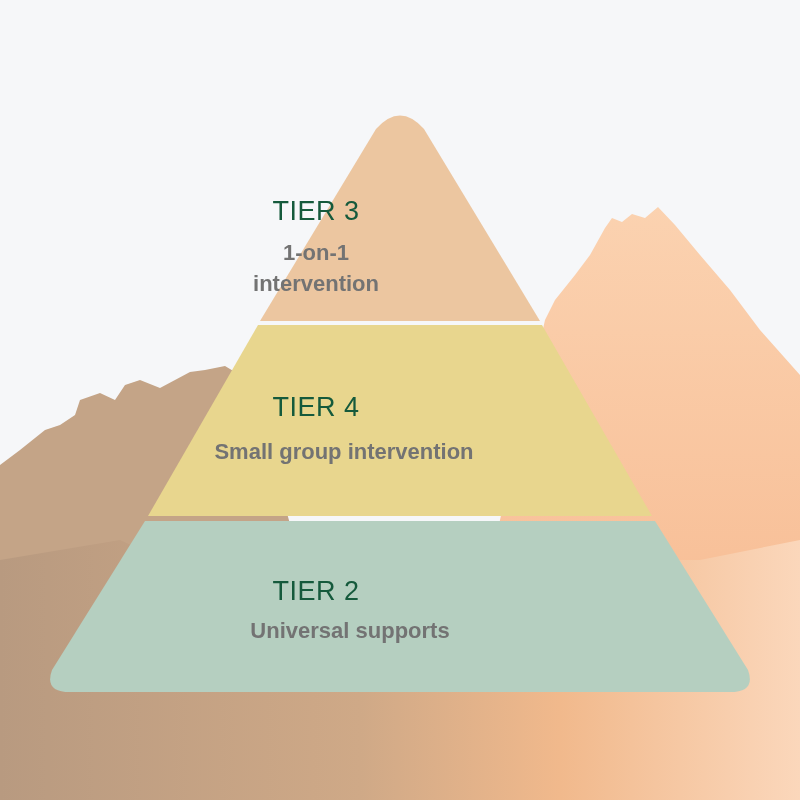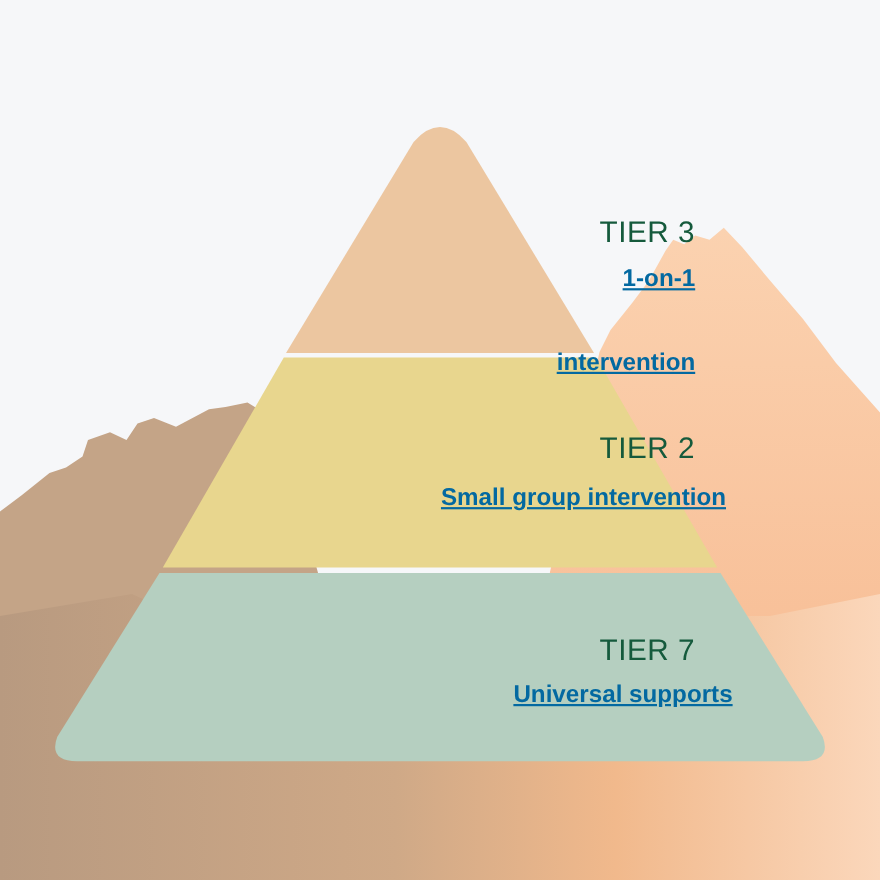--- a/index.html
+++ b/index.html
@@ -1,21 +1,21 @@
 <!DOCTYPE html>
 <html><head>
 <meta charset="utf-8">
 <style>
   html, body { margin:0; padding:0; }
   body { width:800px; height:800px; background:#f6f7f9; position:relative; overflow:hidden; font-family:"Liberation Sans", sans-serif; }
   .bg { position:absolute; left:0; top:0; width:800px; height:800px; }
   .pyr { position:absolute; left:0; top:0; width:800px; height:800px; }
-  .label { position:absolute; left:0; width:632px; text-align:right; }
+  .label { position:absolute; left:0; width:632px; text-align:center; }
   .tier { color:#155a3c; font-size:27px; letter-spacing:0.5px; }
-  .desc { color:#0369a1; font-size:22px; font-weight:bold; line-height:31px;text-decoration:underline; }
+  .desc { color:#737373; font-size:22px; font-weight:bold; line-height:31px; }
 </style>
 </head>
 <body>
 
 <svg class="bg" viewBox="0 0 800 800" xmlns="http://www.w3.org/2000/svg">
   <defs>
     <linearGradient id="mtnGrad" x1="0" y1="0" x2="1" y2="0">
       <stop offset="0" stop-color="#b89a80"></stop>
       <stop offset="0.45" stop-color="#cfa987"></stop>
       <stop offset="0.7" stop-color="#f1b98c"></stop>
@@ -32,19 +32,19 @@
 </svg>
 
 <svg class="pyr" viewBox="0 0 800 800" xmlns="http://www.w3.org/2000/svg">
   <path d="M260,321 L376,129 Q400,102 424,129 L540,321 Z" fill="#ecc6a0"></path>
   <path d="M258,325 L542,325 L652,516 L148,516 Z" fill="#e8d68e"></path>
   <path d="M145,521 L655,521 L748,670 Q756,692 730,692 L70,692 Q44,692 52,670 Z" fill="#b5cfc0"></path>
 </svg>
 
 <div class="label tier" style="top:196px;">TIER 3</div>
 <div class="label desc" style="top:237px;">1-on-1</div>
-<div class="label desc" style="top:268px;margin-top:45px;">intervention</div>
+<div class="label desc" style="top:268px;">intervention</div>
 
-<div class="label tier" style="top:392px;">TIER 2</div>
+<div class="label tier" style="top:392px;">TIER 4</div>
 <div class="label desc" style="top:436px;padding-left:28px;">Small group intervention</div>
 
-<div class="label tier" style="top:576px;">TIER 7</div>
+<div class="label tier" style="top:576px;">TIER 2</div>
 <div class="label desc" style="top:615px;padding-left:34px;">Universal supports</div>
 
 </body></html>

